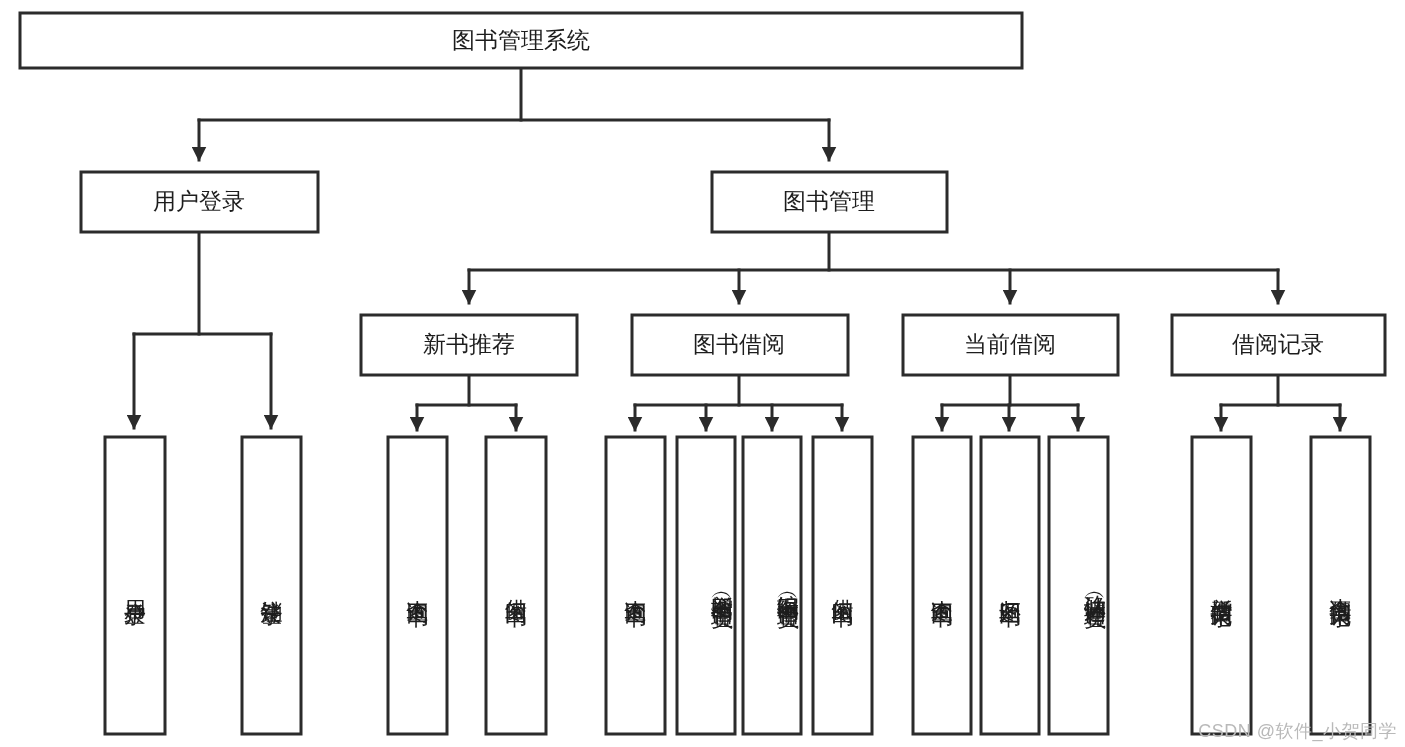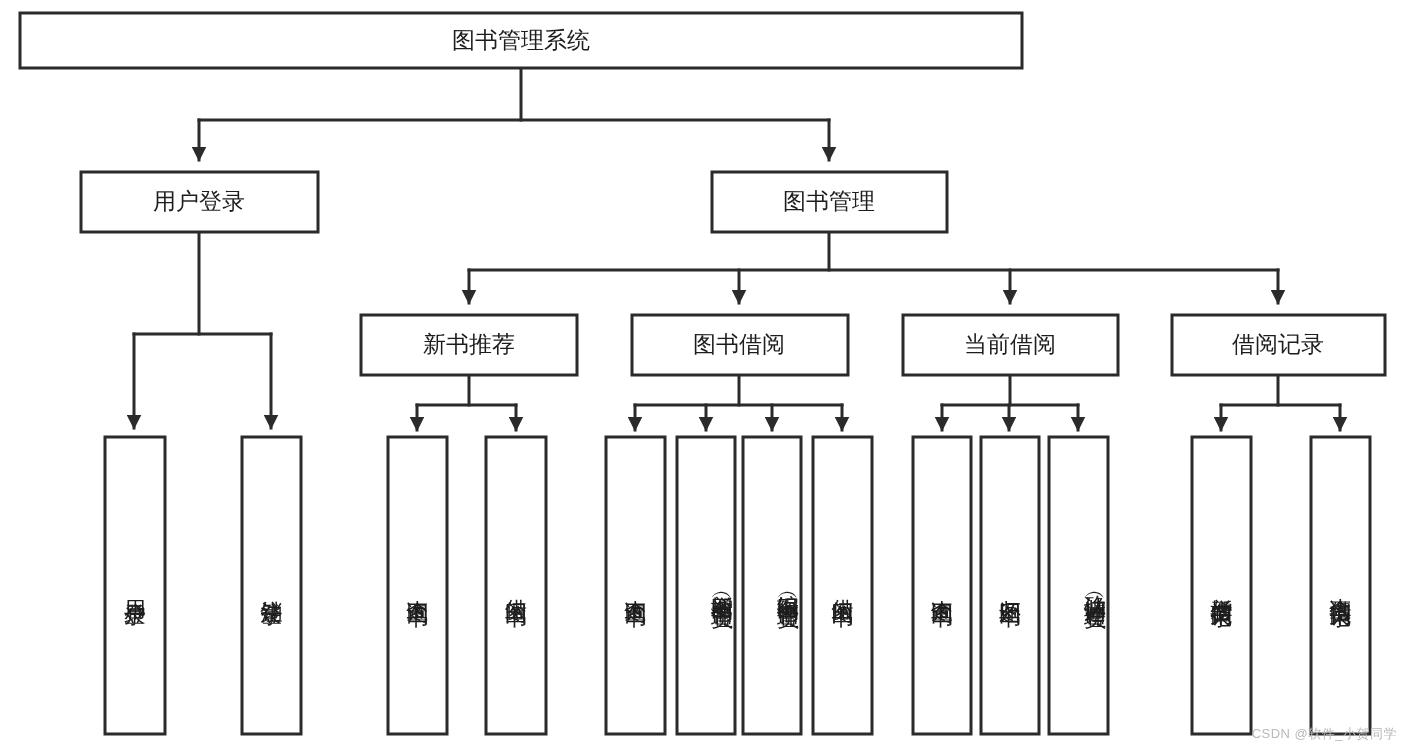--- a/index.html
+++ b/index.html
@@ -61,21 +61,21 @@
     display: flex;
     align-items: center;
     justify-content: center;
     pointer-events: none;
   }
   .watermark {
     position: absolute;
     right: 8px;
     bottom: 4px;
     font-family: "Liberation Sans", "DejaVu Sans", sans-serif;
-    font-size: 13px;
+    font-size: 18px;
     color: #b9b9b9;
     letter-spacing: 0.5px;
     white-space: nowrap;
   }
 </style>
 </head>
 <body>
 
 <div id="diagram-root">
 

